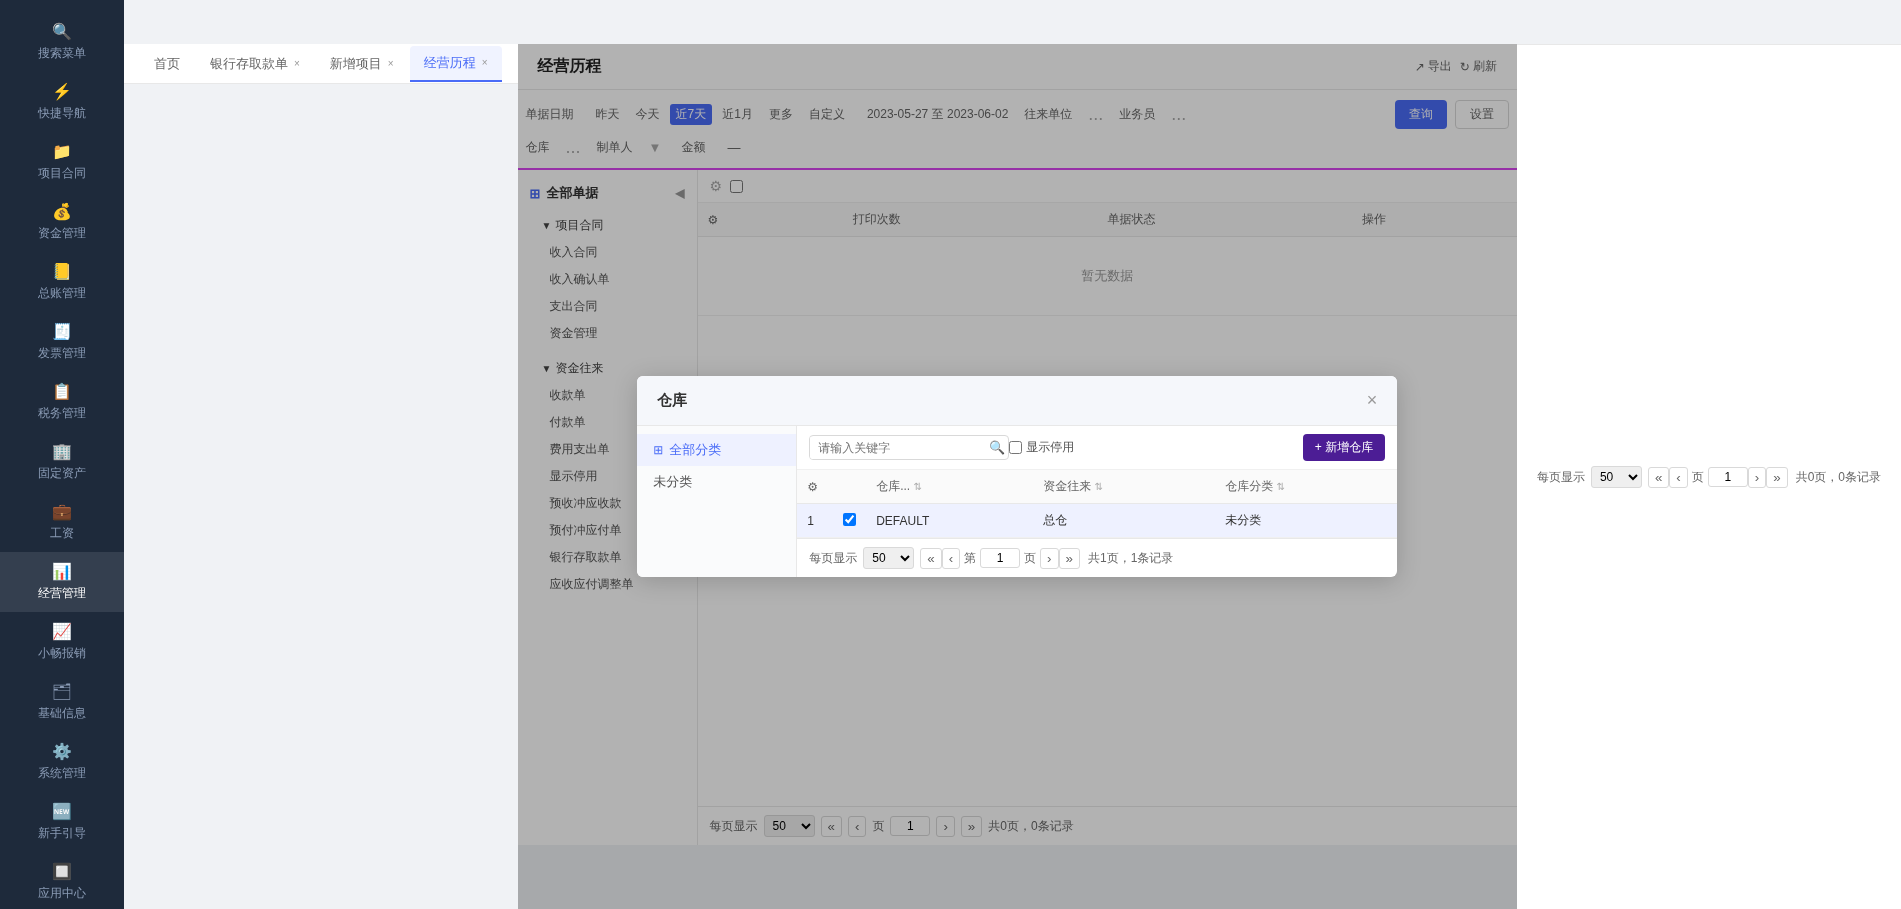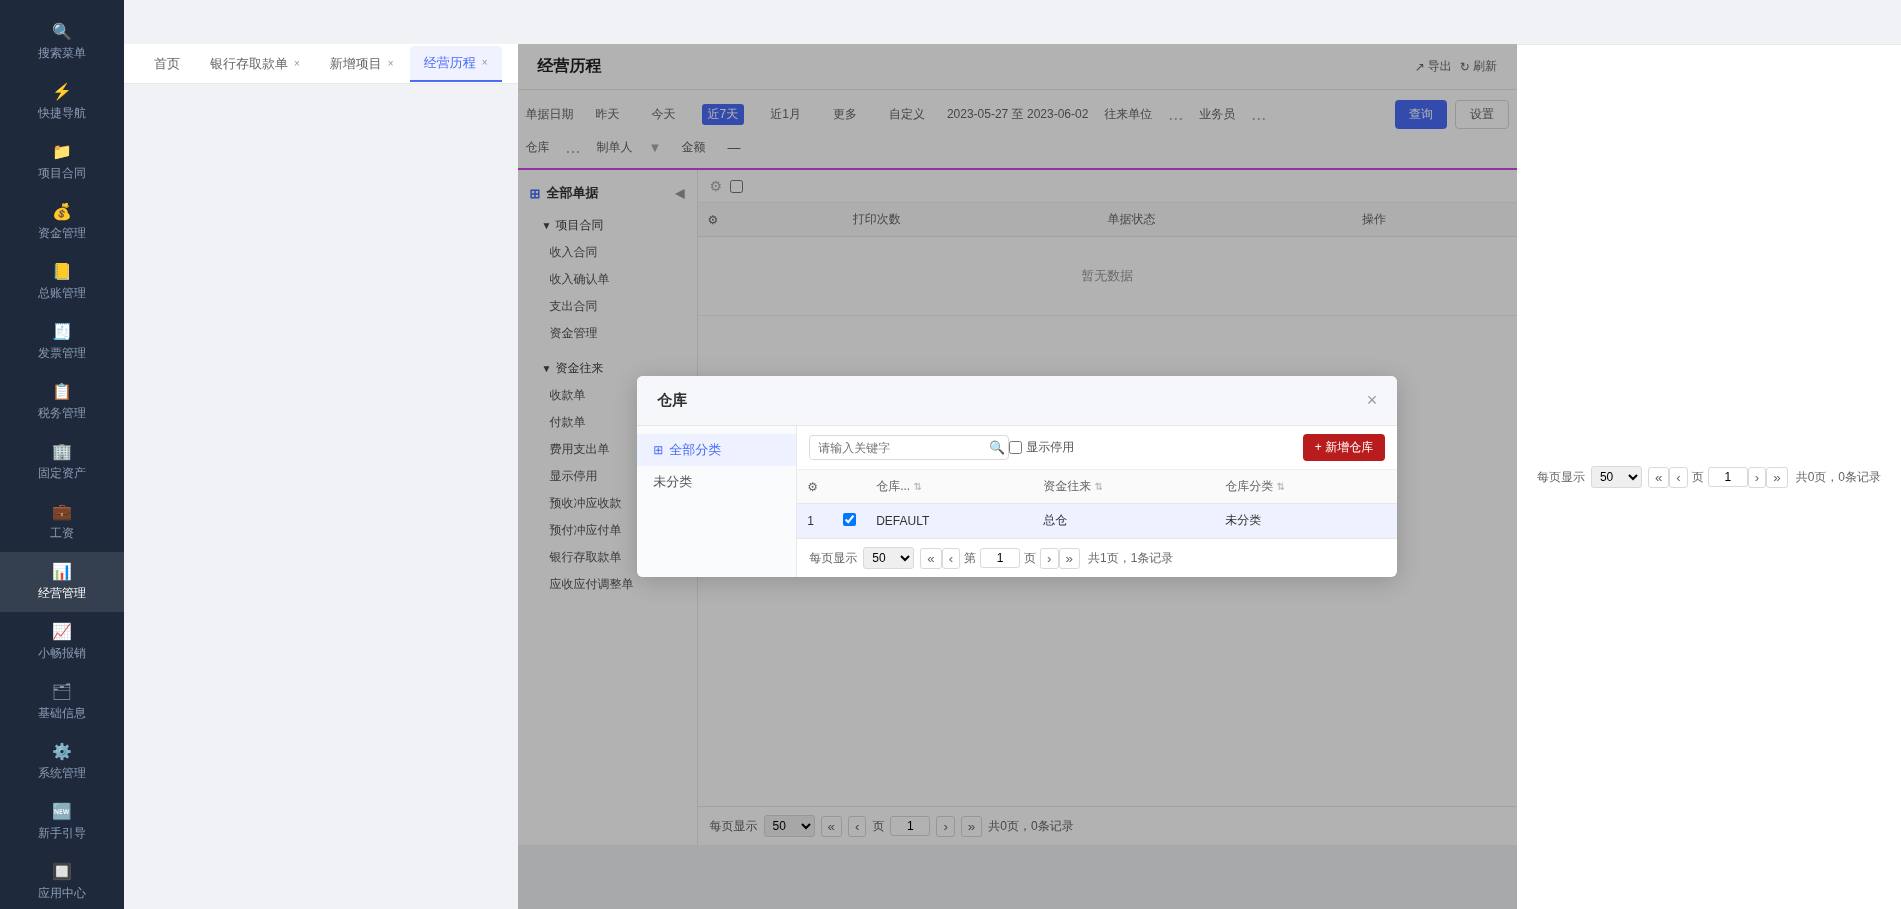--- a/index.html
+++ b/index.html
@@ -30,21 +30,21 @@
     
     .page-header { background: #fff; padding: 12px 20px; display: flex; align-items: center; justify-content: space-between; border-bottom: 1px solid #e8e8e8; }
     .page-title { font-size: 16px; font-weight: 600; color: #222; }
     .header-actions { display: flex; gap: 8px; }
     .btn-export, .btn-refresh { font-size: 12px; color: #666; cursor: pointer; display: flex; align-items: center; gap: 3px; }
 
     
     .filter-area { background: #fff; padding: 10px 8px; border-bottom: 2px solid #d946ef; }
     .filter-row { display: flex; align-items: center; gap: 16px; margin-bottom: 8px; }
     .filter-label { color: #666; font-size: 12px; white-space: nowrap; }
-    .filter-dates { display: flex; gap: 20px; align-items: center; }
+    .filter-dates { display: flex; gap: 4px; align-items: center; }
     .date-btn { font-size: 12px; color: #666; cursor: pointer; padding: 2px 6px; }
     .date-btn.active { background: #4a6cf7; color: #ffffff; border-radius: 3px; }
     .date-range { font-size: 12px; color: #666; }
     .filter-dotted { color: #aaa; cursor: pointer; font-size: 18px; }
     .filter-right { margin-left: auto; display: flex; gap: 8px; }
     .btn-query { background: #4a6cf7; color: #fff; border: none; padding: 5px 14px; border-radius: 4px; font-size: 12px; cursor: pointer; }
     .btn-setting { background: #fff; color: #666; border: 1px solid #d9d9d9; padding: 5px 14px; border-radius: 4px; font-size: 12px; cursor: pointer; }
 
     .filter-row2 { display: flex; align-items: center; gap: 16px; }
 
@@ -84,21 +84,21 @@
     .modal-body { display: flex; flex: 1; overflow: hidden; }
     .modal-left { width: 160px; border-right: 1px solid #e8e8e8; padding: 8px 0; background: #fafbfc; overflow-y: auto; }
     .modal-left-item { padding: 7px 16px; font-size: 13px; color: #555; cursor: pointer; display: flex; align-items: center; gap: 6px; }
     .modal-left-item.active { color: #4a6cf7; background: #eef1ff; }
     .modal-right { flex: 1; display: flex; flex-direction: column; overflow: hidden; }
     .modal-toolbar { padding: 8px 12px; display: flex; align-items: center; gap: 0; border-bottom: 1px solid #f0f0f0; }
     .modal-search { display: flex; align-items: center; border: 1px solid #d9d9d9; border-radius: 4px; overflow: hidden; flex: 1; max-width: 200px; }
     .modal-search input { border: none; outline: none; padding: 4px 8px; font-size: 12px; flex: 1; }
     .modal-search-icon { padding: 4px 8px; color: #999; cursor: pointer; }
     .modal-checkbox { display: flex; align-items: center; gap: 4px; font-size: 12px; color: #555; }
-    .btn-add { background: #b91c1c; color: #fff; border: none; padding: 5px 12px; border-radius: 4px; font-size: 12px; cursor: pointer; margin-left: auto; display: flex; align-items: center; gap: 4px; }
+    .btn-add { background: #4c1d95; color: #fff; border: none; padding: 5px 12px; border-radius: 4px; font-size: 12px; cursor: pointer; margin-left: auto; display: flex; align-items: center; gap: 4px; }
     .modal-table { flex: 1; overflow: auto; }
     .modal-table table { width: 100%; }
     .modal-table th { background: #fafafa; }
     .row-selected { background: #eef1ff !important; }
     .modal-footer-bar { padding: 8px 12px; border-top: 1px solid #e8e8e8; display: flex; align-items: center; font-size: 12px; color: #666; }
     .modal-actions { padding: 12px 20px; border-top: 1px solid #e8e8e8; display: flex; justify-content: flex-end; gap: 10px; }
     .btn-cancel { background: #fff; color: #555; border: 1px solid #d9d9d9; padding: 6px 20px; border-radius: 4px; font-size: 13px; cursor: pointer; }
     .btn-confirm { background: #4a6cf7; color: #fff; border: none; padding: 6px 20px; border-radius: 4px; font-size: 13px; cursor: pointer; }
 
     

